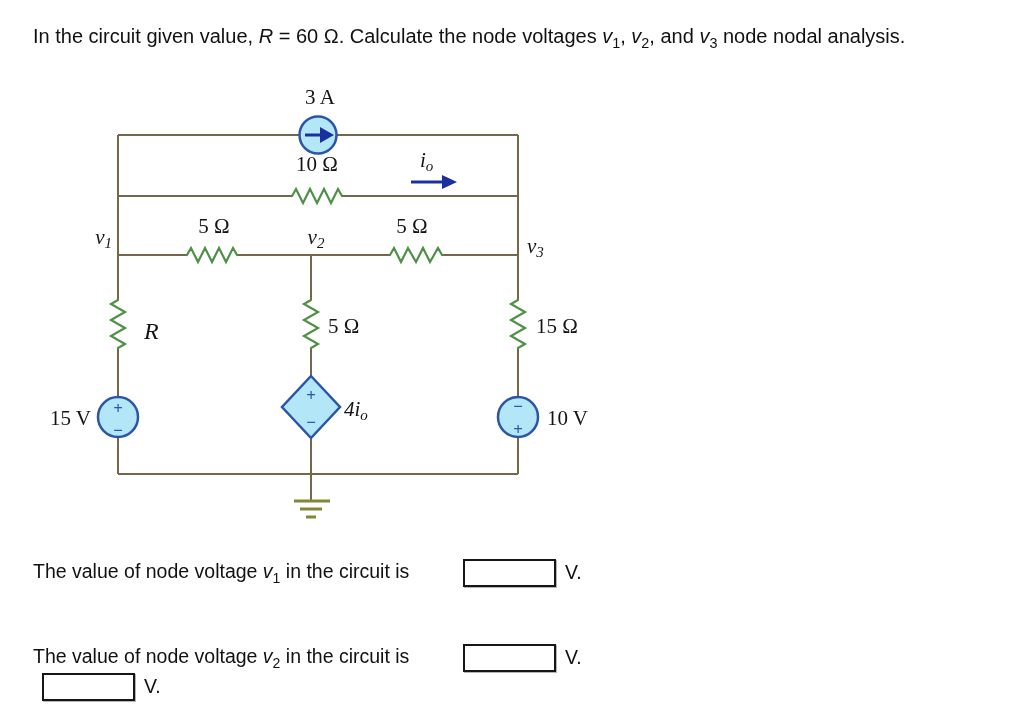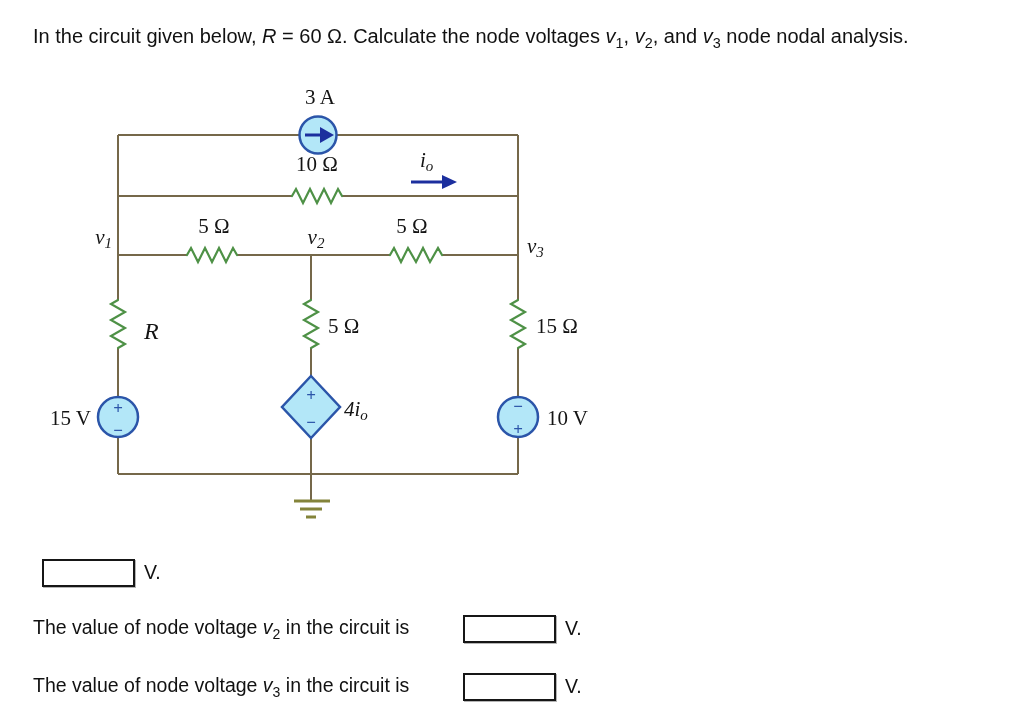--- a/index.html
+++ b/index.html
@@ -22,27 +22,27 @@
   .italic{font-style:italic;}
   .big{font-size:24px;}
   .subt{font-size:15px;}
   .pm{font-family:"Liberation Serif",serif;font-size:17px;font-weight:bold;fill:var(--source_border,#2b55a9);}
 
   .q-row{position:absolute;left:33px;height:33px;display:flex;align-items:center;font-size:19.5px;white-space:pre;}
   .q-text{display:inline-block;min-width:421px;}
   .q-text i{font-style:italic;}
   .q-input{width:93px;height:28px;box-sizing:border-box;border:2px solid #161616;background:#fff;margin-left:9px;margin-right:9px;box-shadow:1px 1px 0 0 #b5b5b5;border-radius:0;}
   .q-row--1{top:556px;}
-  .q-row--2{top:612px;}
+  .q-row--2{top:641px;}
   .q-row--3{top:670px;}
 </style>
 </head>
 <body>
 
-<div class="title"><span>In the circuit given below, </span><i>R</i><span> = 60 Ω. Calculate the node voltages </span><i>v</i><sub>1</sub><span>, </span><i>v</i><sub>2</sub><span>, and </span><i>v</i><sub>3</sub><span> node nodal analysis.</span></div>
+<div class="title"><span>In the circuit given value, </span><i>R</i><span> = 60 Ω. Calculate the node voltages </span><i>v</i><sub>1</sub><span>, </span><i>v</i><sub>2</sub><span>, and </span><i>v</i><sub>3</sub><span> node nodal analysis.</span></div>
 
 <svg class="circuit-svg" width="1024" height="727" viewBox="0 0 1024 727">
 
   <path class="wire" d="
     M118,135 H518
     M118,196 H292 M342,196 H518
     M118,255 H187 M237,255 H390 M442,255 H518
     M118,474 H518
     M118,135 V300 M118,348 V397 M118,437 V474
     M518,135 V300 M518,348 V397 M518,437 V474
@@ -86,27 +86,27 @@
   <text class="glabel italic" x="527" y="253"><tspan>v</tspan><tspan class="subt" dy="4">3</tspan></text>
   <text class="glabel italic big" x="144" y="339">R</text>
   <text class="glabel" x="328" y="333">5 Ω</text>
   <text class="glabel" x="536" y="333">15 Ω</text>
   <text class="glabel" text-anchor="end" x="91" y="425">15 V</text>
   <text class="glabel" x="547" y="425">10 V</text>
   <text class="glabel italic" x="344" y="416" font-size="22"><tspan>4</tspan><tspan>i</tspan><tspan class="subt" dy="4">o</tspan></text>
 </svg>
 
 <div class="q-row q-row--1">
+  <span class="q-text"><span>The value of node voltage </span><i>v</i><sub>1</sub><span> in the circuit is</span></span>
   <input class="q-input" type="text" value="" style="">
   <span>V.</span>
 </div>
 
 <div class="q-row q-row--2">
   <span class="q-text"><span>The value of node voltage </span><i>v</i><sub>2</sub><span> in the circuit is</span></span>
   <input class="q-input" type="text" value="" style="">
   <span>V.</span>
 </div>
 
 <div class="q-row q-row--3">
-  <span class="q-text"><span>The value of node voltage </span><i>v</i><sub>3</sub><span> in the circuit is</span></span>
   <input class="q-input" type="text" value="" style="">
   <span>V.</span>
 </div>
 
 </body></html>

